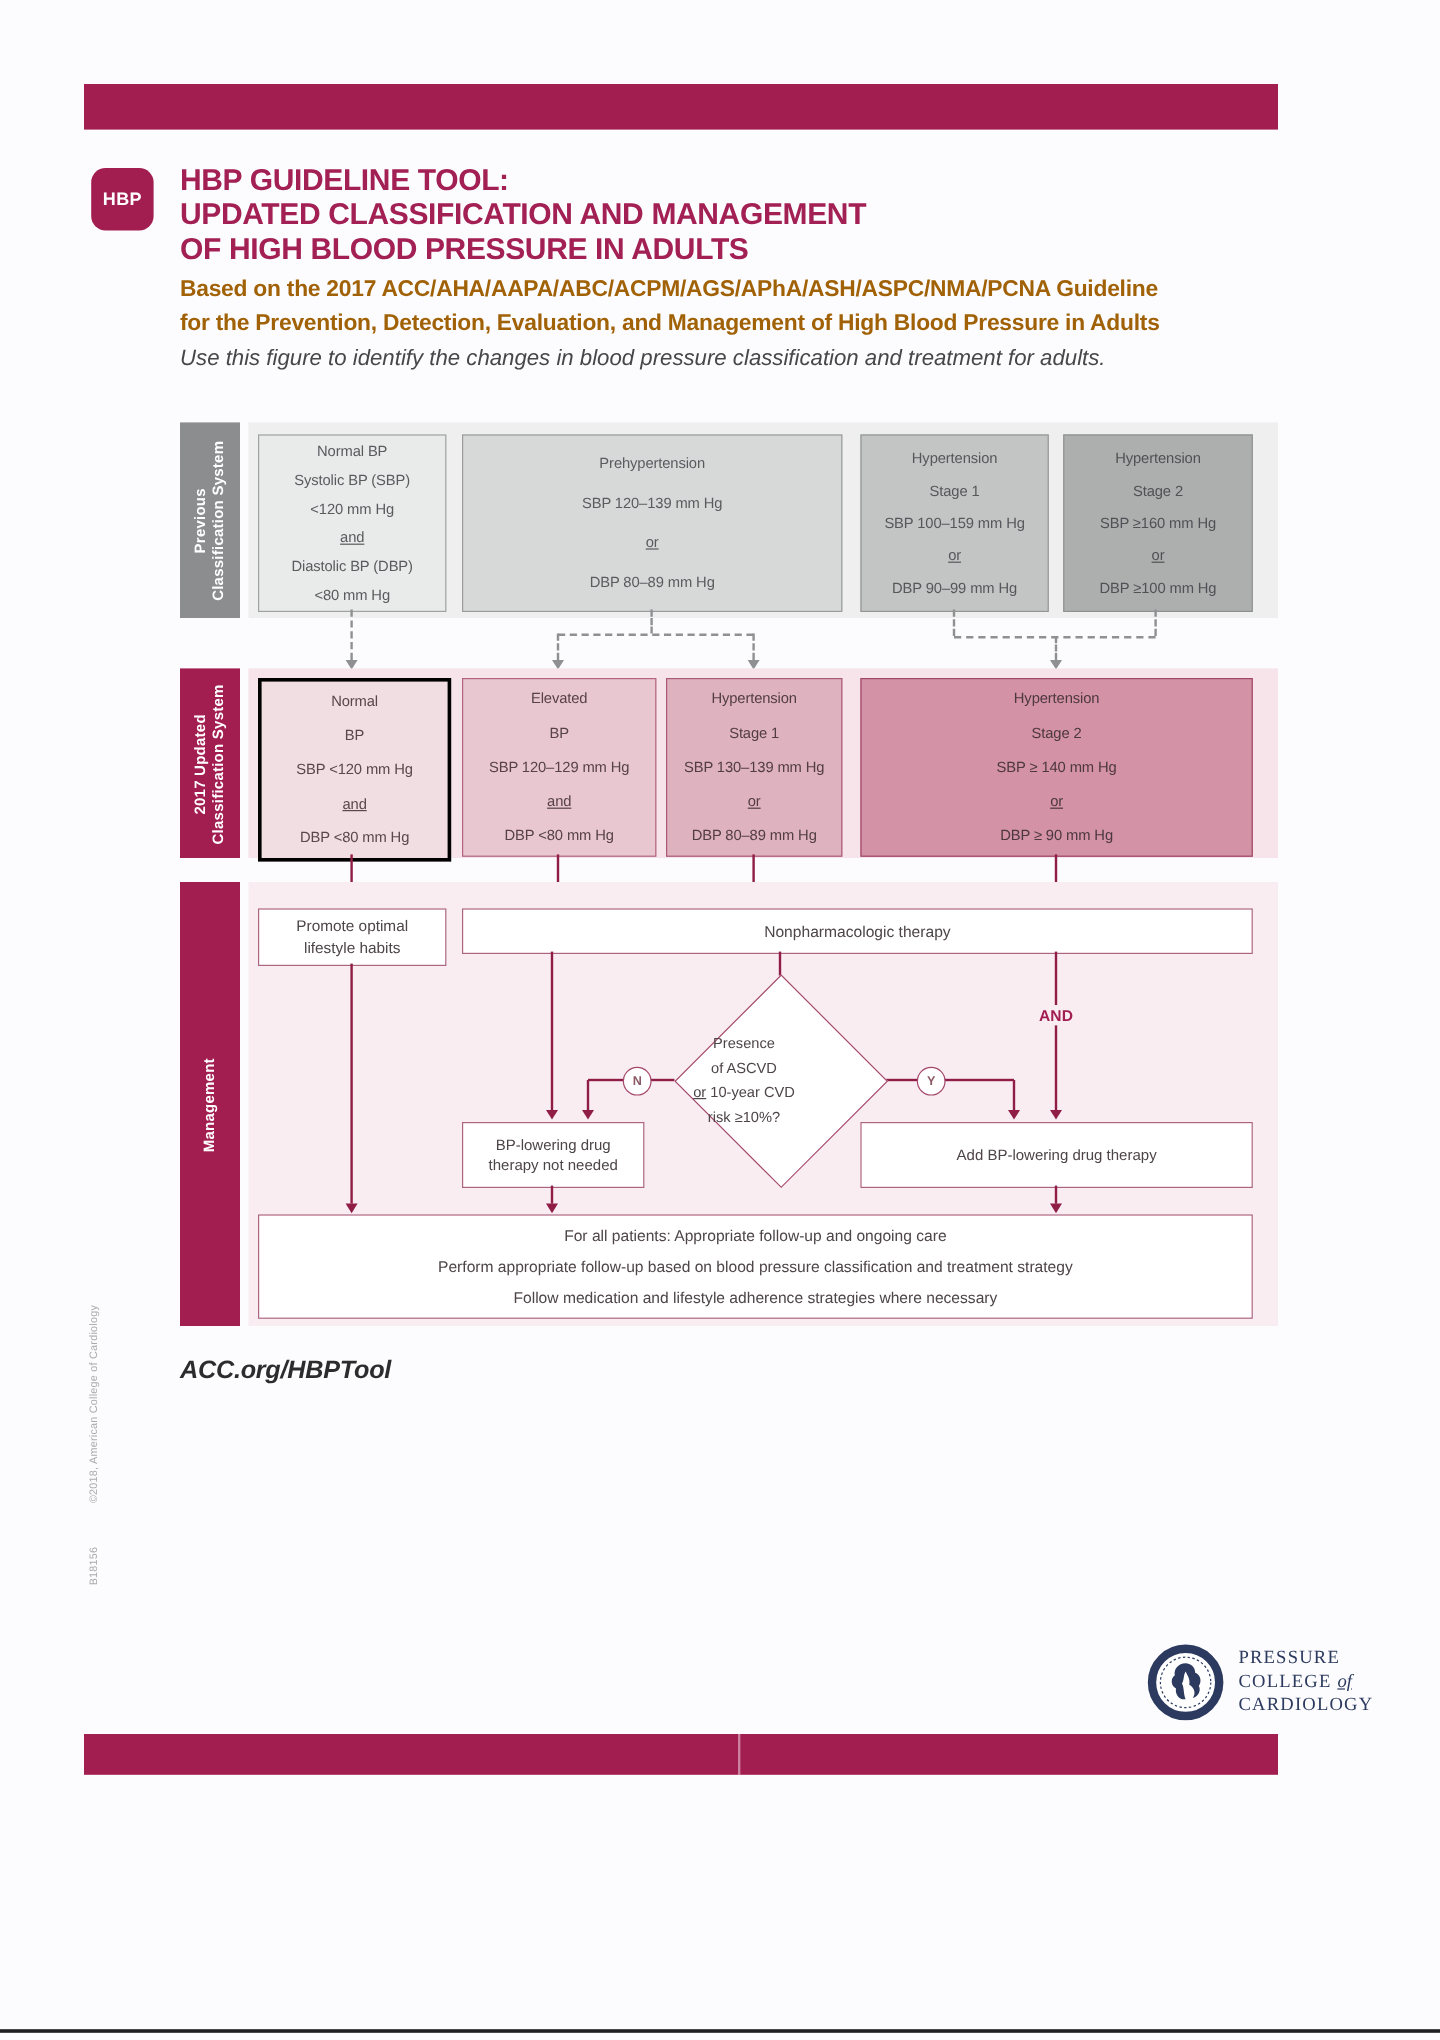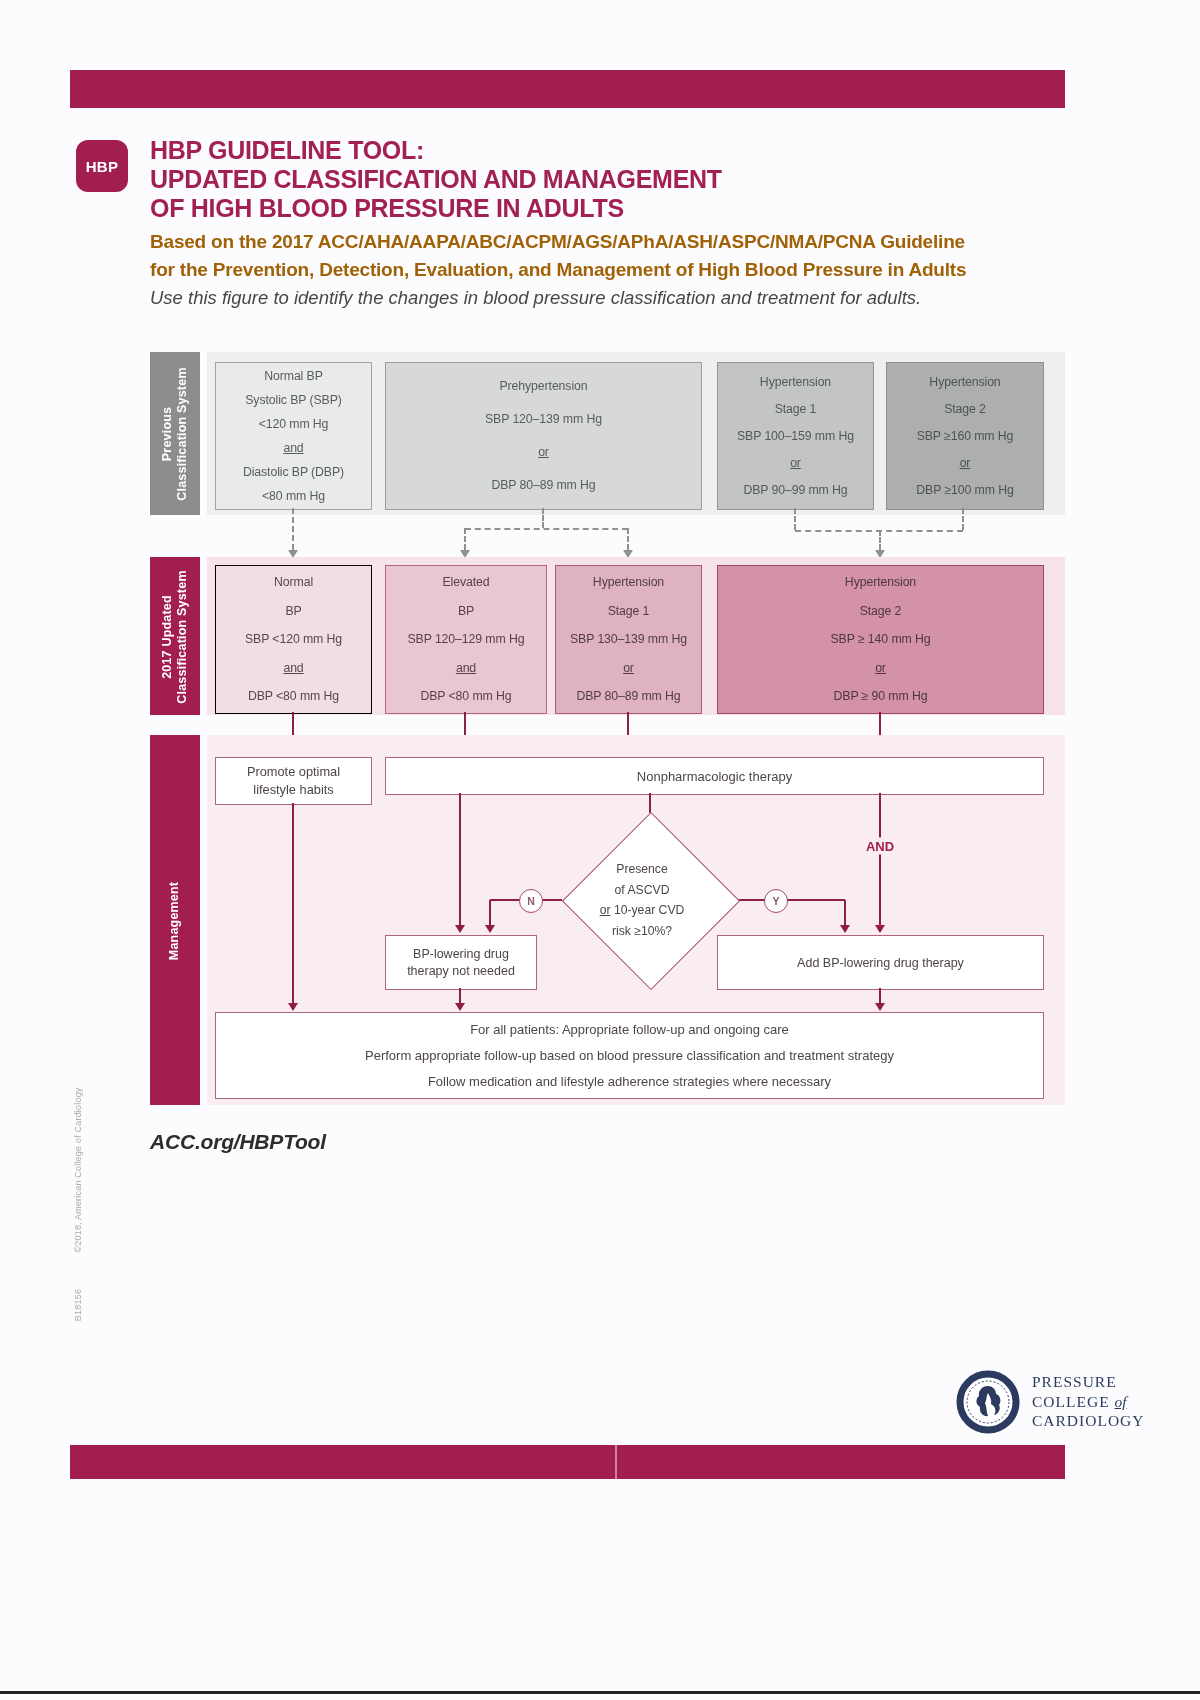--- a/index.html
+++ b/index.html
@@ -25,21 +25,21 @@
   .rot{position:absolute;transform:rotate(-90deg);transform-origin:center;text-align:center;
        color:#fff;font-weight:700;font-size:12.5px;line-height:14.5px;letter-spacing:.2px;white-space:nowrap;}
   
   .cbox{position:absolute;display:flex;flex-direction:column;align-items:center;justify-content:center;
         text-align:center;font-size:12.3px;letter-spacing:-.1px;}
   .cbox div{width:100%;}
   .g1{background:#e9eaea;border:1px solid #a0a2a2;color:#595c5e;}
   .g2{background:#d7d9d9;border:1px solid #9a9c9c;color:#595c5e;}
   .g3{background:#c3c5c5;border:1px solid #949696;color:#55585a;}
   .g4{background:#adafaf;border:1px solid #8f9191;color:#4f5254;}
-  .p1{background:#f1dee2;border:1px solid #000000;color:#5a464d;}
+  .p1{background:#f1dee2;border:3px solid #000000;color:#5a464d;}
   .p2{background:#e9c7d0;border:1px solid #b3647f;color:#57424a;}
   .p3{background:#dfb2bf;border:1px solid #aa5a76;color:#523d45;}
   .p4{background:#d392a6;border:1px solid #a04666;color:#4d3740;}
   .lh24{line-height:24px;} .lh27{line-height:27px;} .lh285{line-height:28.5px;} .lh33{line-height:33px;}
   .u{text-decoration:underline;}
   
   .vl{position:absolute;width:2px;background:#8f1d45;}
   .hl{position:absolute;height:2px;background:#8f1d45;}
   .vd{position:absolute;width:0;border-left:2px dashed #8f9092;}
   .hd{position:absolute;height:0;border-top:2px dashed #8f9092;}
@@ -194,21 +194,21 @@
   </div>
 
   <div class="vl" style="left:649px;top:793px;height:20px;"></div>
   <div class="vl" style="left:459px;top:793px;height:132px;"></div>
   <div class="ah" style="left:455px;top:925px;"></div>
   <div class="vl" style="left:879px;top:793px;height:132px;"></div>
   <div class="ah" style="left:875px;top:925px;"></div>
   <div class="andlbl" style="left:880px;top:846px;">AND</div>
 
   <div class="diamond" style="left:588px;top:838px;z-index:2;"></div>
-  <div class="dtext" style="left:562px;top:848px;width:160px;height:104px;text-align:center;">
+  <div class="dtext" style="left:540px;top:848px;width:160px;height:104px;text-align:center;">
     <div>Presence</div>
     <div>of ASCVD</div>
     <div><span class="u">or</span> <span>10-year CVD</span></div>
     <div>risk ≥10%?</div>
   </div>
 
   <div class="hl" style="left:490px;top:899px;width:72px;"></div>
   <div class="nycirc" style="left:519px;top:889px;">N</div>
   <div class="vl" style="left:489px;top:900px;height:25px;"></div>
   <div class="ah" style="left:485px;top:925px;"></div>

